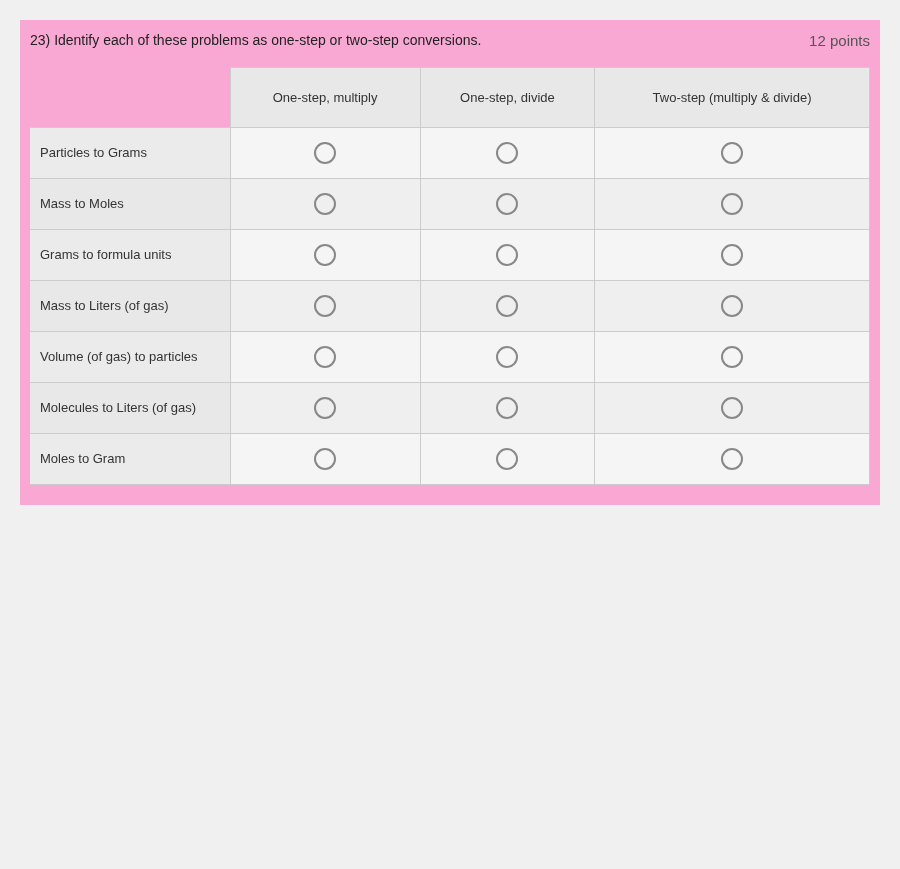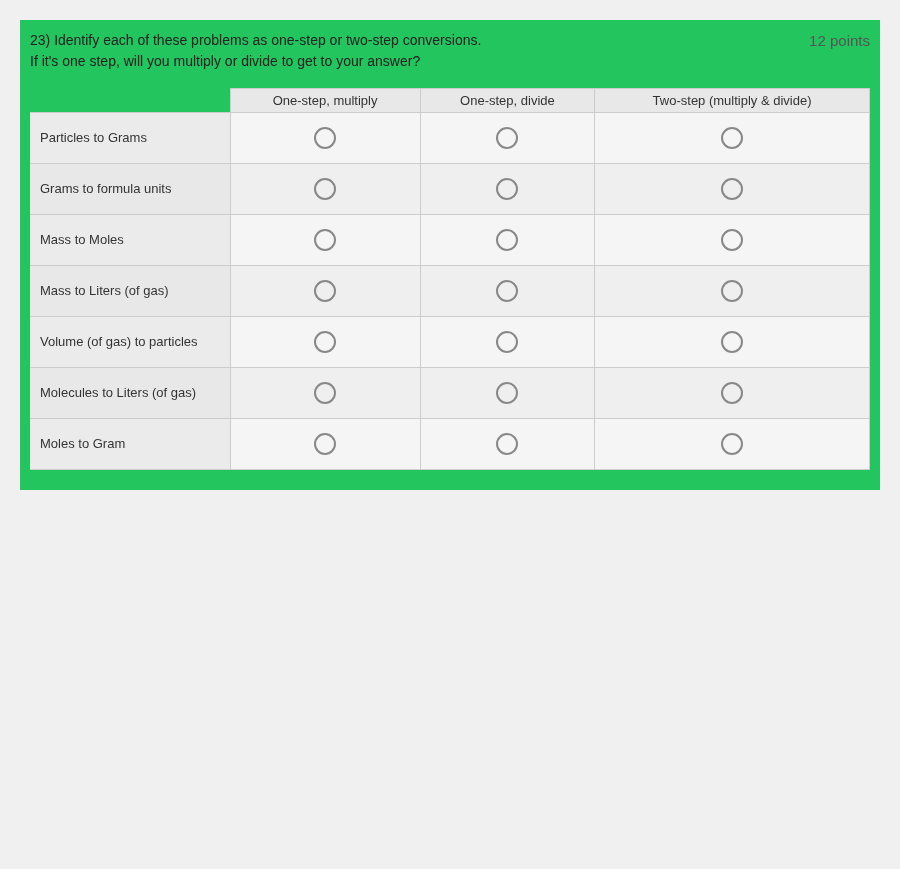--- a/index.html
+++ b/index.html
@@ -12,21 +12,21 @@
       font-family: Arial, sans-serif;
       background-color: #f0f0f0;
       width: 900px;
       min-height: 869px;
       padding: 20px;
       font-size: 14px;
       color: #222;
     }
 
     .question-container {
-      background-color: #22c55e;
+      background-color: #f9a8d4;
       padding: 10px 10px 20px 10px;
     }
 
     .question-header {
       display: flex;
       justify-content: space-between;
       align-items: flex-start;
       margin-bottom: 6px;
     }
 
@@ -50,21 +50,21 @@
     }
 
     table {
       width: 100%;
       border-collapse: collapse;
     }
 
     thead tr th {
       background-color: #e8e8e8;
       border: 1px solid #ccc;
-      padding: 4px 8px;
+      padding: 22px 8px;
       text-align: center;
       font-weight: normal;
       font-size: 13px;
       color: #333;
       vertical-align: middle;
     }
 
     thead tr th:first-child {
       background-color: transparent;
       border: none;
@@ -115,21 +115,20 @@
   </style>
 </head>
 <body>
 
 <div class="question-container">
   <div class="question-header">
     <div class="question-text">
       <span>23)</span>
       <span>Identify each of these problems as one-step or two-step conversions.</span>
       <br>
-      <span>If it's one step, will you multiply or divide to get to your answer?</span>
     </div>
     <div class="points-label">12 points</div>
   </div>
 
   <div class="table-wrapper">
     <table>
       <thead>
         <tr>
           <th></th>
           <th>
@@ -144,27 +143,27 @@
         </tr>
       </thead>
       <tbody id="table-body">
       <tr>
             <td><span class="row-label">Particles to Grams</span></td>
             <td class="radio-cell"><span class="radio-btn" role="radio" aria-checked="false" tabindex="0"></span></td>
             <td class="radio-cell"><span class="radio-btn" role="radio" aria-checked="false" tabindex="0"></span></td>
             <td class="radio-cell"><span class="radio-btn" role="radio" aria-checked="false" tabindex="0"></span></td>
           </tr>
           <tr>
-            <td><span class="row-label">Grams to formula units</span></td>
+            <td><span class="row-label">Mass to Moles</span></td>
             <td class="radio-cell"><span class="radio-btn" role="radio" aria-checked="false" tabindex="0"></span></td>
             <td class="radio-cell"><span class="radio-btn" role="radio" aria-checked="false" tabindex="0"></span></td>
             <td class="radio-cell"><span class="radio-btn" role="radio" aria-checked="false" tabindex="0"></span></td>
           </tr>
           <tr>
-            <td><span class="row-label">Mass to Moles</span></td>
+            <td><span class="row-label">Grams to formula units</span></td>
             <td class="radio-cell"><span class="radio-btn" role="radio" aria-checked="false" tabindex="0"></span></td>
             <td class="radio-cell"><span class="radio-btn" role="radio" aria-checked="false" tabindex="0"></span></td>
             <td class="radio-cell"><span class="radio-btn" role="radio" aria-checked="false" tabindex="0"></span></td>
           </tr>
           <tr>
             <td><span class="row-label">Mass to Liters (of gas)</span></td>
             <td class="radio-cell"><span class="radio-btn" role="radio" aria-checked="false" tabindex="0"></span></td>
             <td class="radio-cell"><span class="radio-btn" role="radio" aria-checked="false" tabindex="0"></span></td>
             <td class="radio-cell"><span class="radio-btn" role="radio" aria-checked="false" tabindex="0"></span></td>
           </tr>

